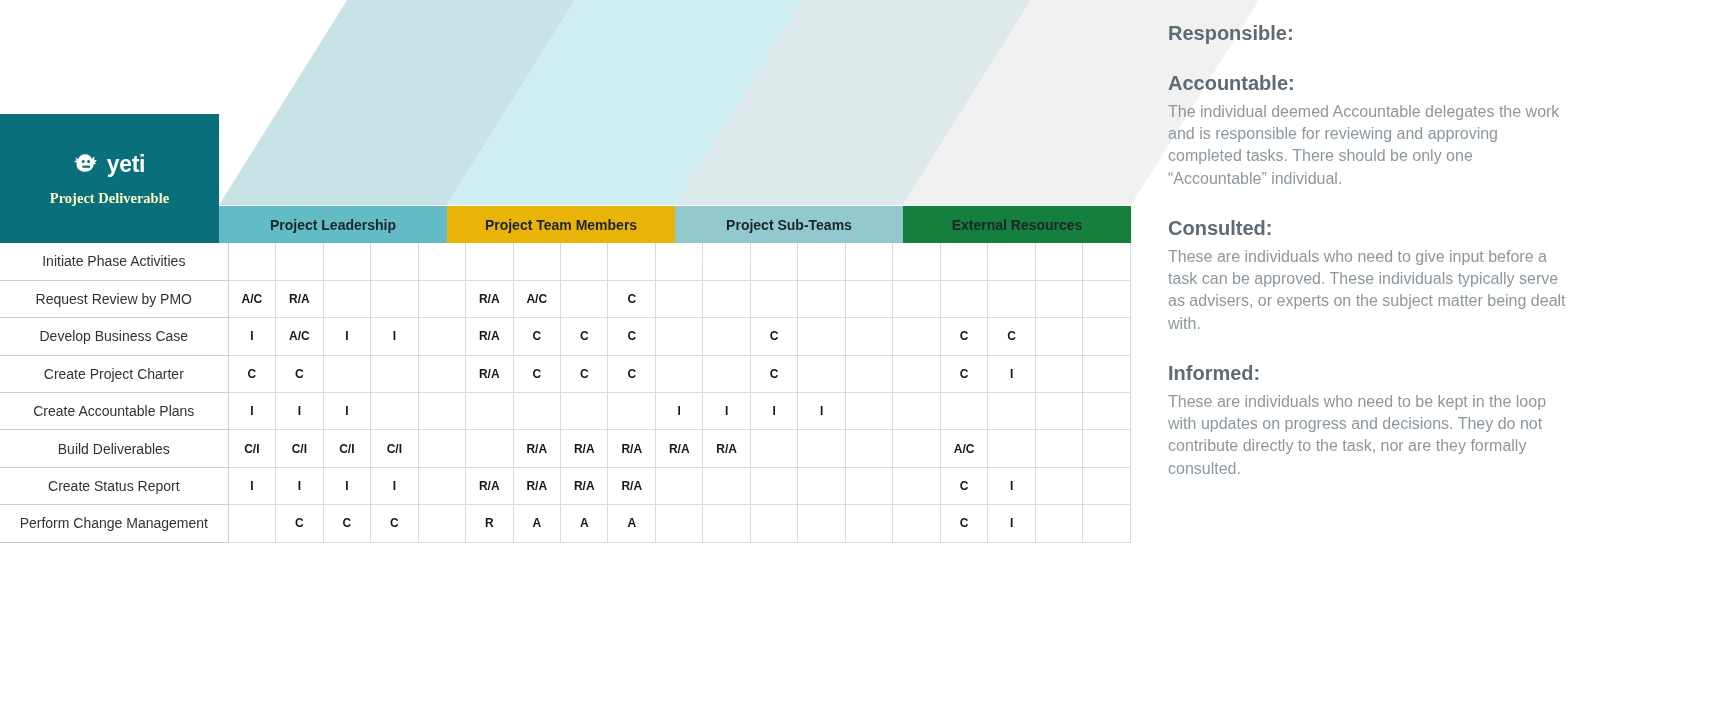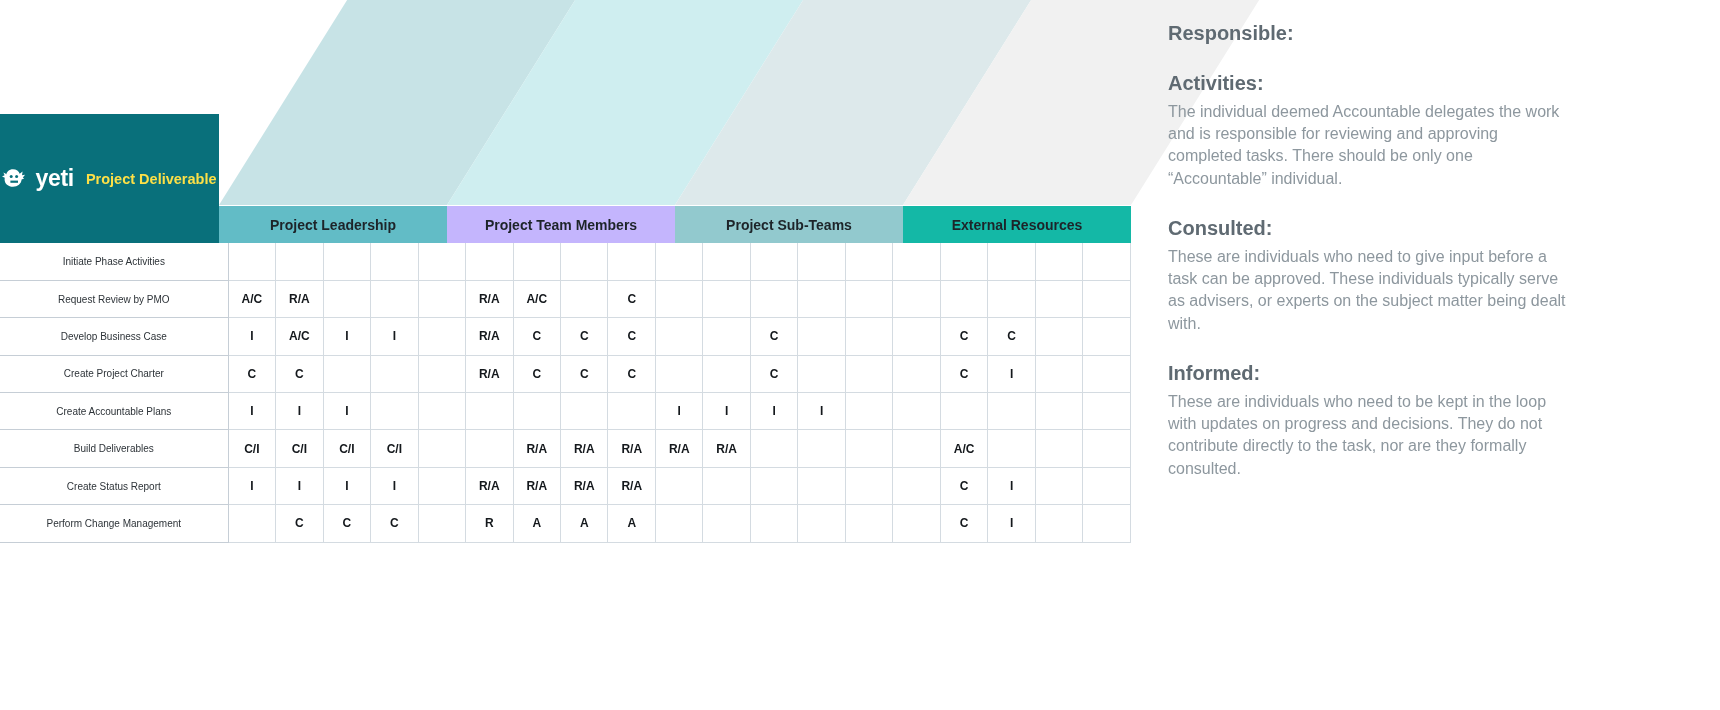--- a/index.html
+++ b/index.html
@@ -30,53 +30,53 @@
   #band-sub         .skew-inner { background: #dde9eb; }
   #band-external    { left: 903px; width: 228px; }
   #band-external    .skew-inner { background: #f1f1f1; }
   #role-layer { position: absolute; left:0; top:0; width:1131px; height:205px; }
 
   
   #logo-block {
     position: absolute; left: 0; top: 114px;
     width: 219px; height: 129px;
     background: #09707b;
-    display: flex; flex-direction: row;
+    display: flex; flex-direction: column;
     align-items: center; justify-content: center;
     gap: 12px;
   }
   #logo-row { display: flex; align-items: center; gap: 7px; }
   #yeti-mark { width: 26px; height: 24px; position: relative; }
   #yeti-mark svg { display:block; }
   #yeti-word { color:#fff; font-size: 23px; font-weight: 700; letter-spacing:-.3px;}
-  #deliverable-label { color:#fde047; font-size: 14.5px; font-weight: 700; }
+  #deliverable-label { color:#fef9c3; font-size: 14.5px; font-weight: 700; font-family: Liberation Serif, serif; }
 
   
   #group-row {
     position: absolute; left: 219px; top: 206px;
     width: 984px; height: 37px;
     display: flex;
   }
   .group-cell {
     width: 228px; height: 37px;
     display: flex; align-items: center; justify-content: center;
     font-size: 14px; font-weight: bold; color: #1d2429;
   }
   #group-leadership { background: #62bcc6; }
-  #group-team       { background: #c4b5fd; }
+  #group-team       { background: #eab308; }
   #group-sub        { background: #92c9ce; }
-  #group-external   { background: #14b8a6; }
+  #group-external   { background: #15803d; }
 
   
   #matrix { position: absolute; left: 0; top: 243px; width: 1131px; }
   table { border-collapse: collapse; width: 1131px; table-layout: fixed; }
   td.task {
     width: 219px; height: 37.4px;
     text-align: center;
-    font-size: 10px;
+    font-size: 14px;
     color: #2d3338;
     border-bottom: 1px solid #c6ced6;
     border-right: 1px solid #c6ced6;
     background:#fff;
   }
   td.cell {
     width: 45.6px; height: 37.4px;
     text-align: center; vertical-align: middle;
     font-size: 12px; font-weight: bold; color:#14181c;
     border-bottom: 1px solid #d4dbe1;
@@ -319,21 +319,21 @@
           </tr>
         </tbody>
     </table>
   </div>
 
   <div id="legend">
       <div class="legend-item">
         <div class="legend-term">Responsible:</div>
       </div>
       <div class="legend-item">
-        <div class="legend-term">Activities:</div>
+        <div class="legend-term">Accountable:</div>
         <div class="legend-desc">The individual deemed Accountable delegates the work and is responsible for reviewing and approving completed tasks. There should be only one “Accountable” individual.</div>
       </div>
       <div class="legend-item">
         <div class="legend-term">Consulted:</div>
         <div class="legend-desc">These are individuals who need to give input before a task can be approved. These individuals typically serve as advisers, or experts on the subject matter being dealt with.</div>
       </div>
       <div class="legend-item">
         <div class="legend-term">Informed:</div>
         <div class="legend-desc">These are individuals who need to be kept in the loop with updates on progress and decisions. They do not contribute directly to the task, nor are they formally consulted.</div>
       </div>

